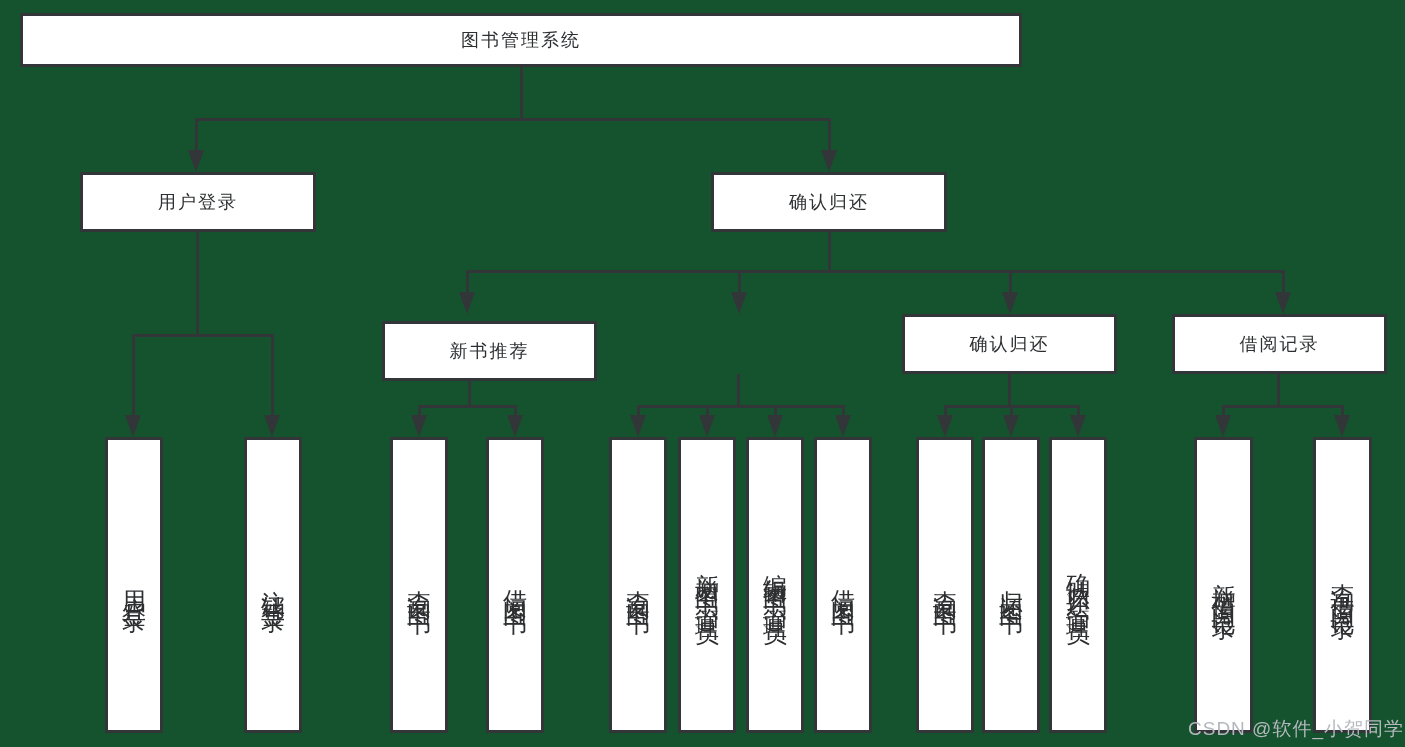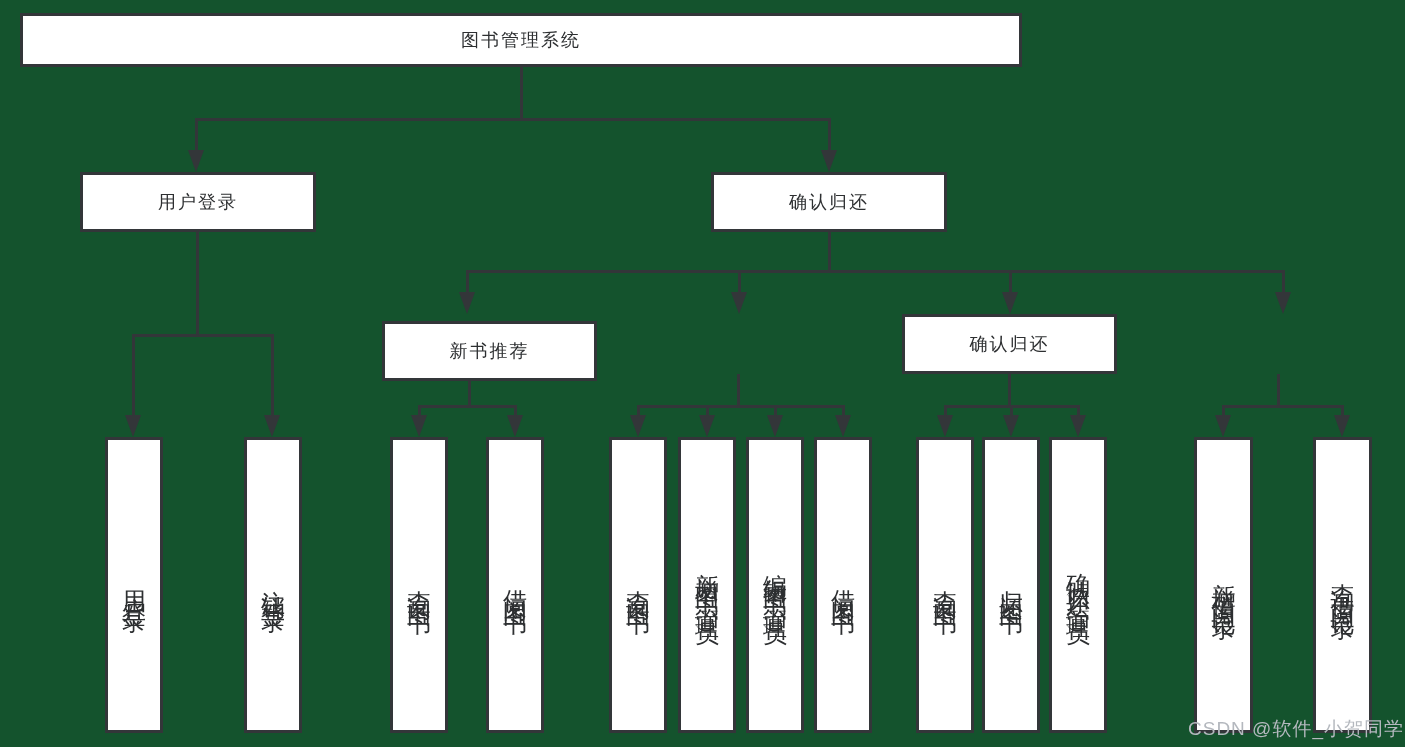--- a/index.html
+++ b/index.html
@@ -44,20 +44,23 @@
   </div>
   <div class="node hnode" style="left:711px;top:172px;width:236px;height:60px;">
     <span>确认归还</span>
   </div>
 
   <div class="node hnode" style="left:362px;top:321px;width:215px;height:60px;margin-left:20px;">
     <span>新书推荐</span>
   </div>
   <div class="node hnode" style="left:902px;top:314px;width:215px;height:60px;">
     <span>确认归还</span>
+  </div>
+  <div class="node hnode" style="left:1172px;top:314px;width:215px;height:60px;">
+    <span>借阅记录</span>
   </div>
 
   <div class="node vnode" style="left:105px;top:437px;width:58px;height:296px;">
     <span>用户登录</span>
   </div>
   <div class="node vnode" style="left:244px;top:437px;width:58px;height:296px;">
     <span>注销登录</span>
   </div>
 
   <div class="node vnode" style="left:390px;top:437px;width:58px;height:296px;">

